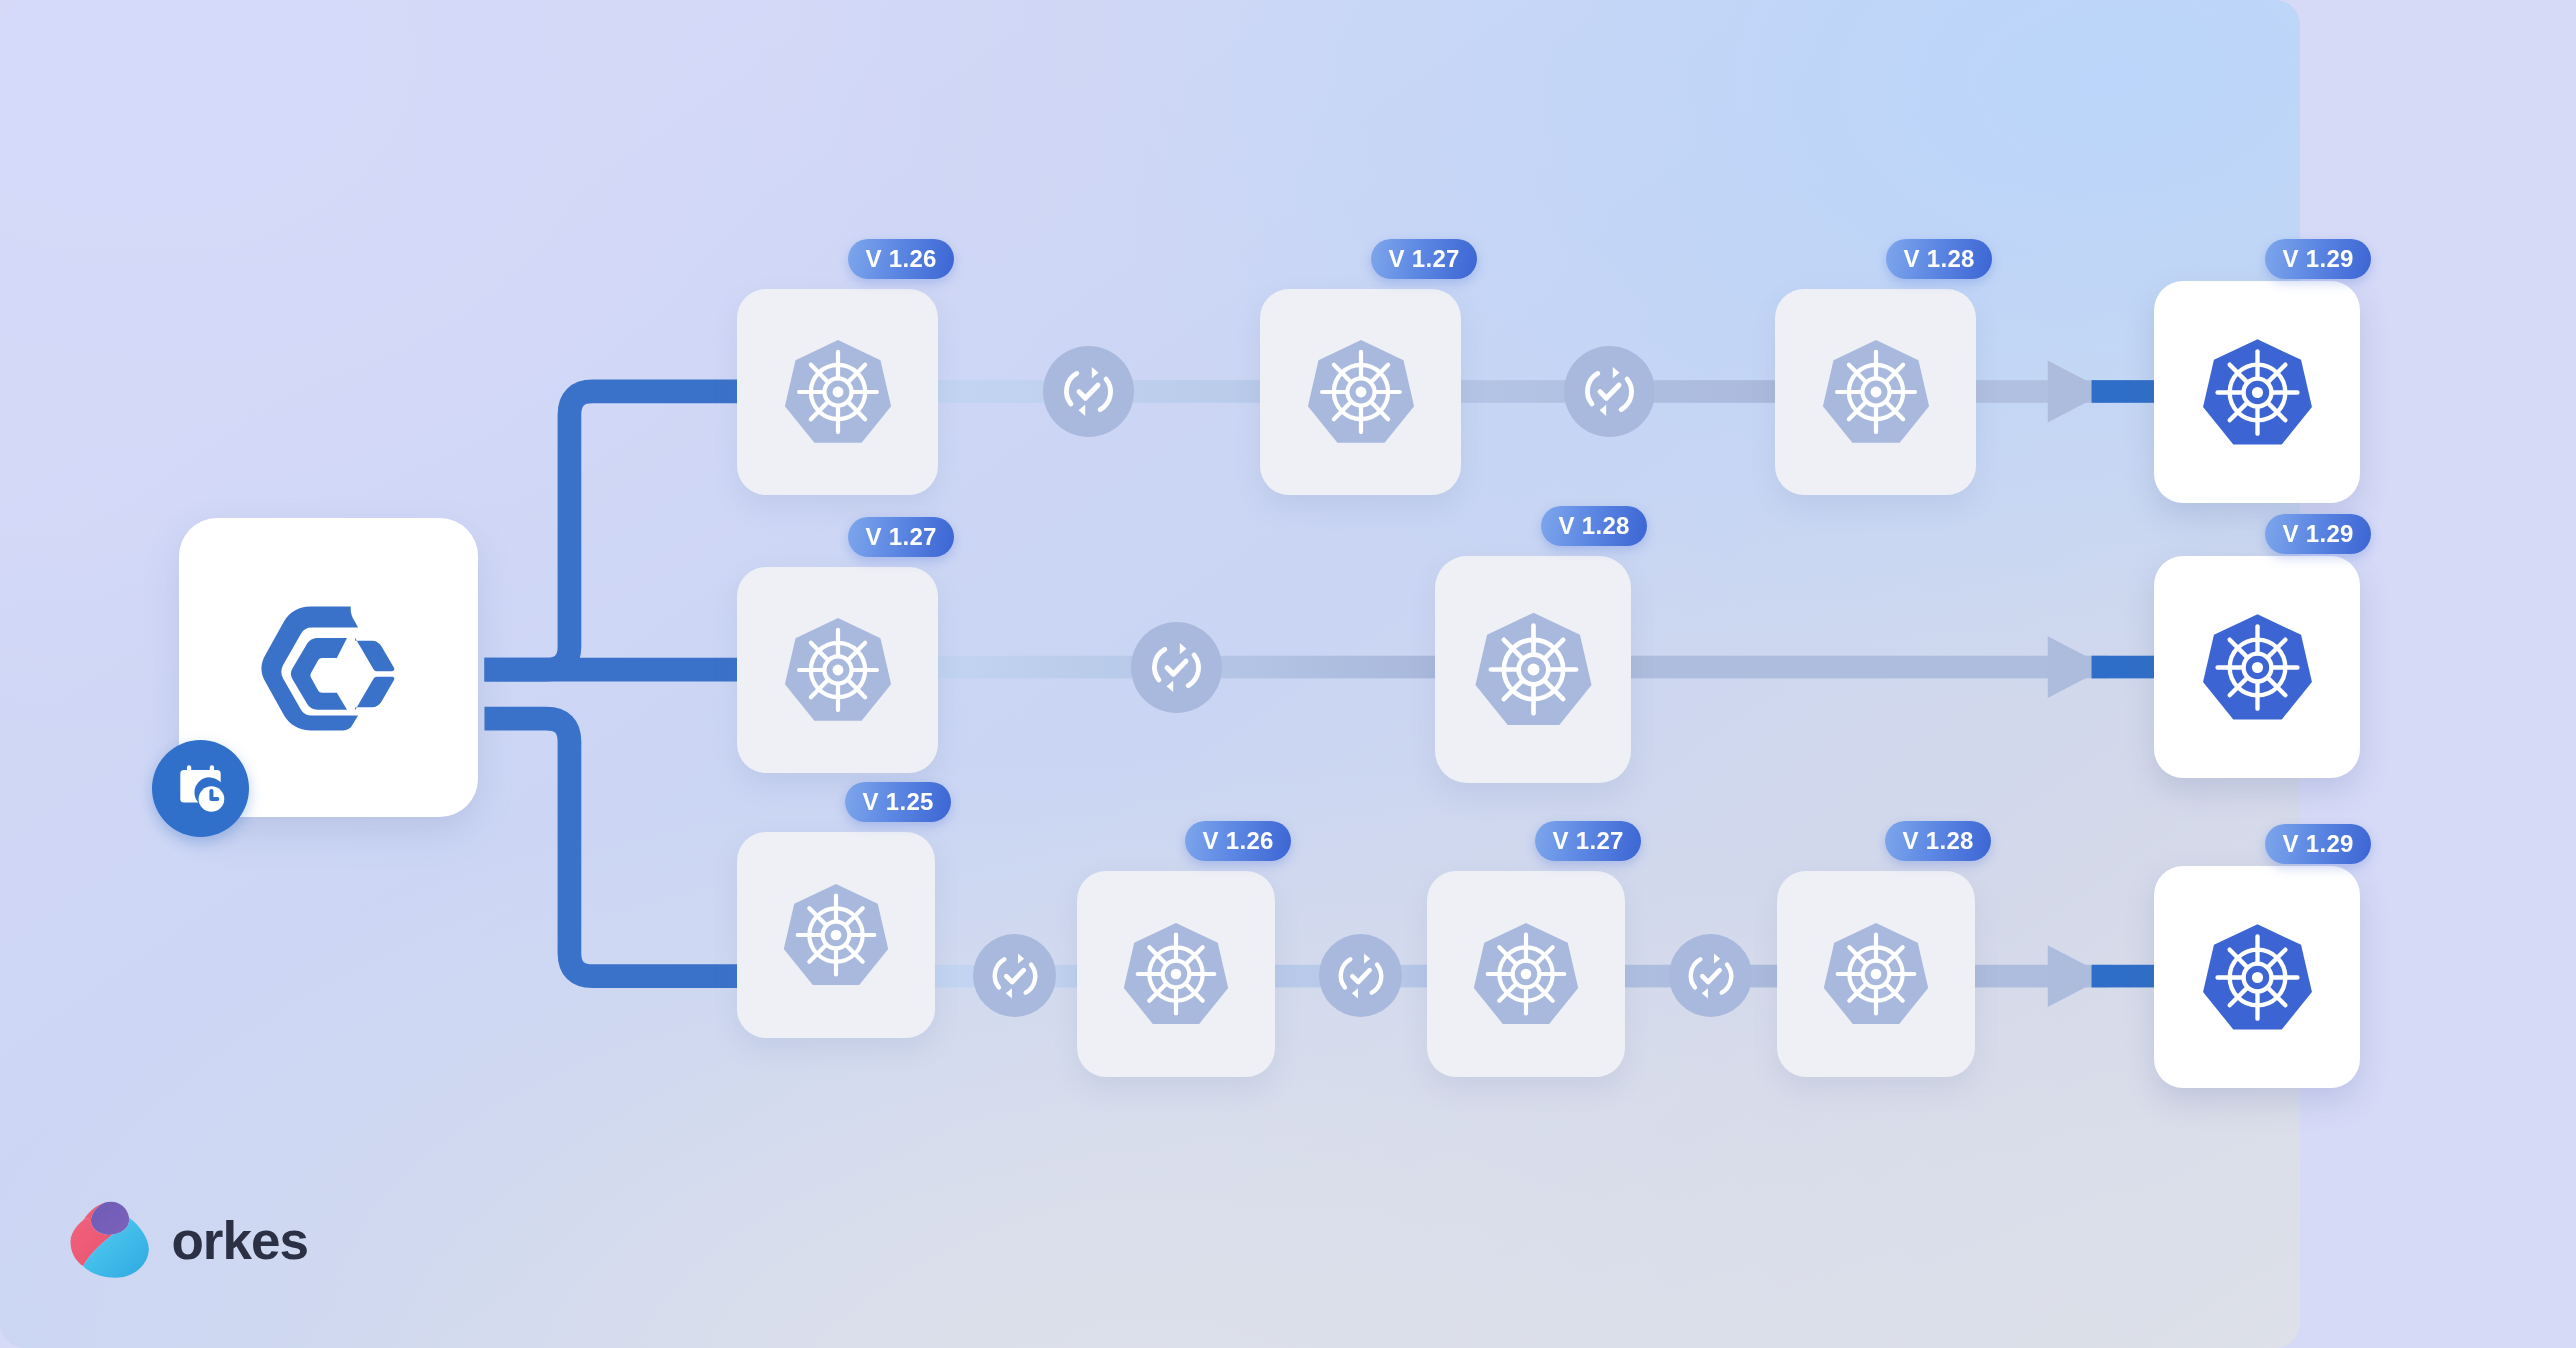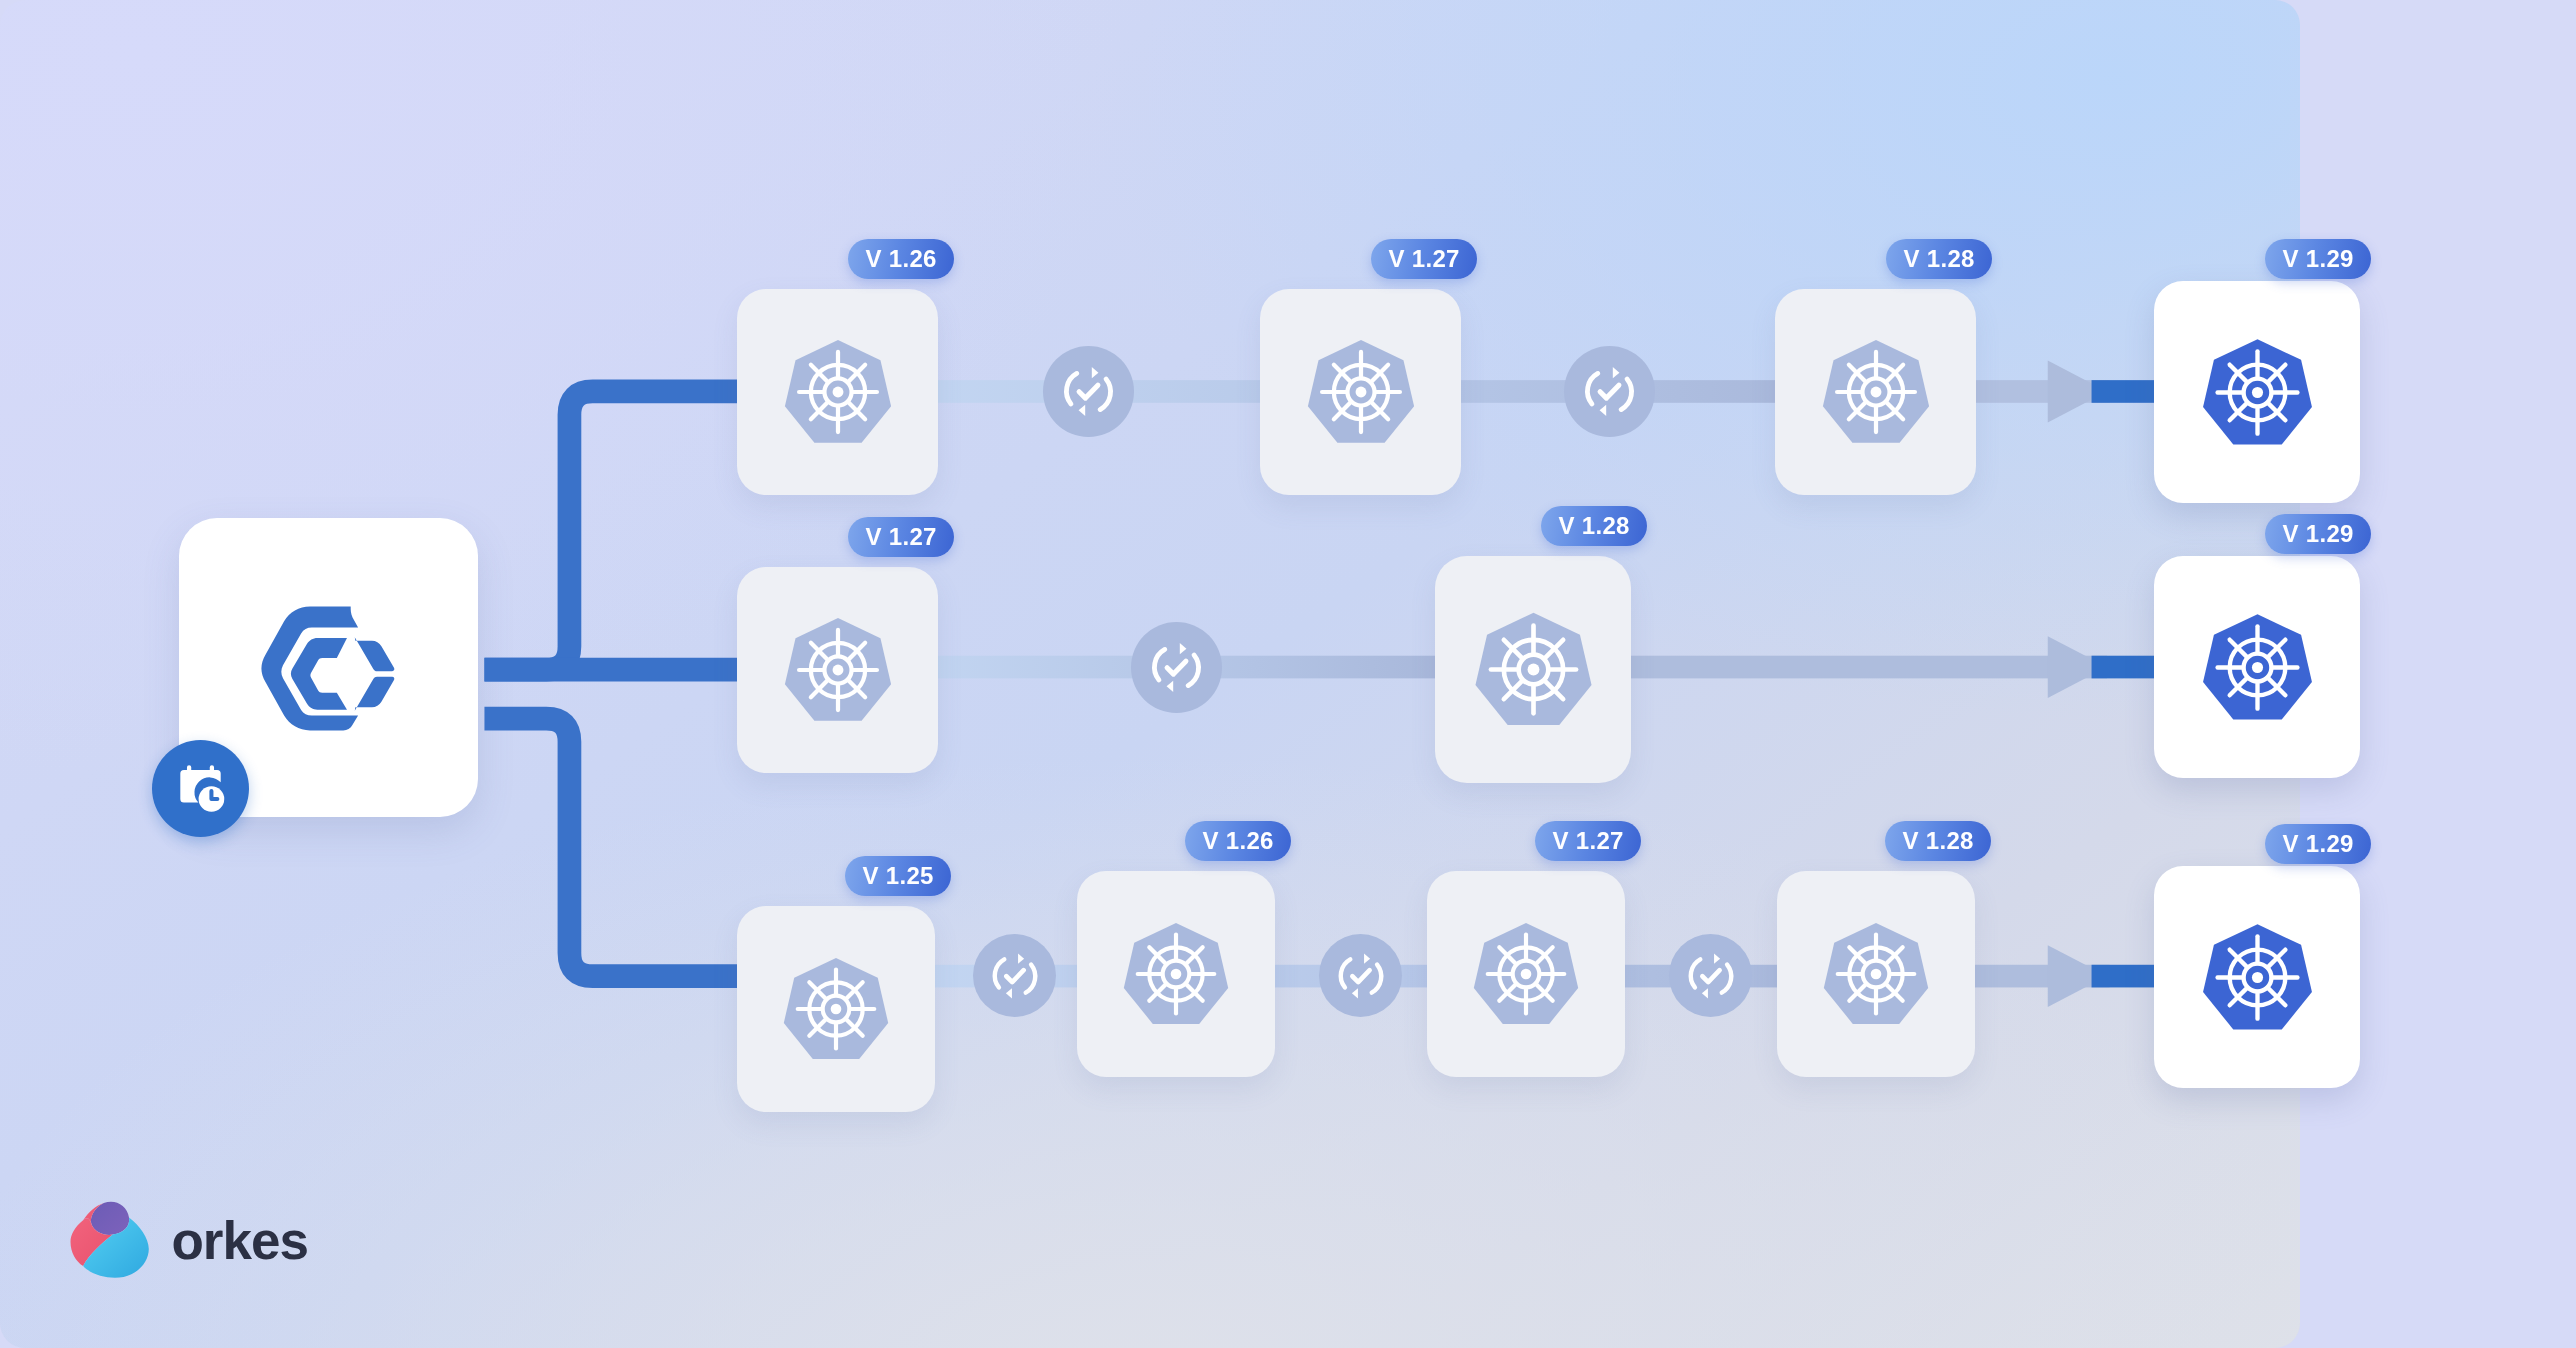--- a/index.html
+++ b/index.html
@@ -351,21 +351,21 @@
               <line x1="41" y1="59" x2="27" y2="73"></line>
           </g>
           <circle cx="50" cy="50" r="4.6" fill="#ffffff"></circle>
         </svg>
         <div class="vpill" style="left:111px; top:-42px;">V 1.29</div>
       </div>
     </div>
 
     <div>
 
-      <div class="node pale" style="left:737px; top:906px; width:198px; height:206px;">
+      <div class="node pale" style="left:737px; top:832px; width:198px; height:206px;">
         <svg width="116" height="116" viewBox="0 0 100 100">
           <path d="M50 6 L86 23 L95 62 L70 93 H30 L5 62 L14 23 Z" fill="#a9b9dd"></path>
           <g stroke="#ffffff" stroke-width="3.6" stroke-linecap="round" fill="none">
             <circle cx="50" cy="50" r="23"></circle>
               <circle cx="50" cy="50" r="11.5"></circle>
             <line x1="50" y1="16" x2="50" y2="38"></line>
               <line x1="50" y1="62" x2="50" y2="84"></line>
             <line x1="17" y1="50" x2="38" y2="50"></line>
               <line x1="62" y1="50" x2="83" y2="50"></line>
             <line x1="27" y1="27" x2="41" y2="41"></line>

